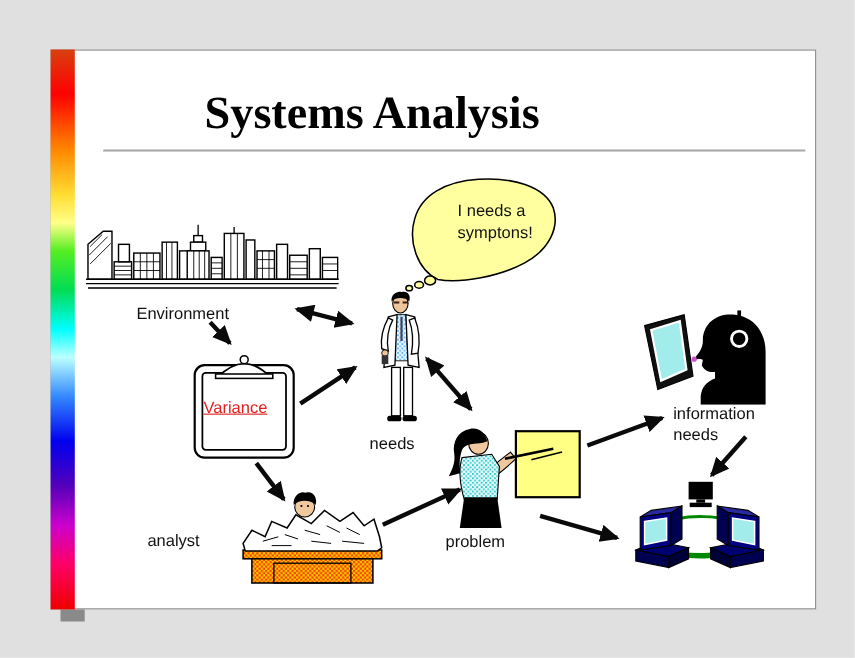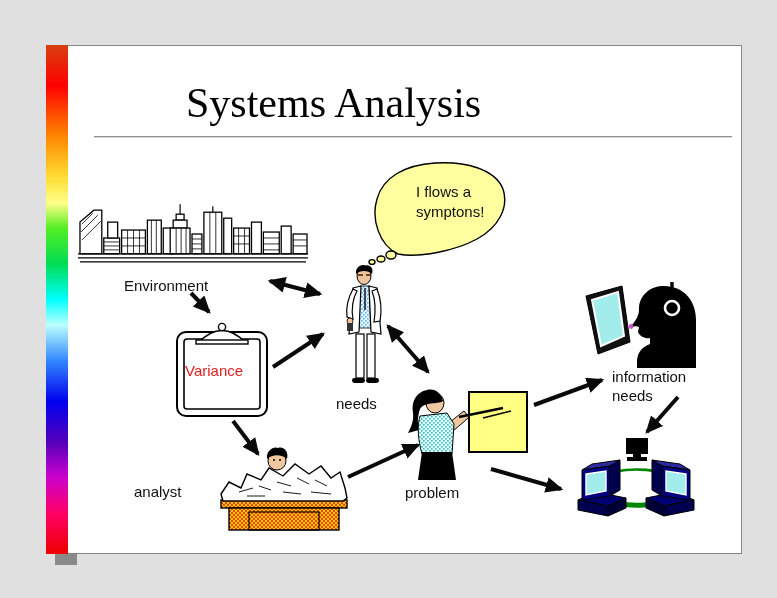--- a/index.html
+++ b/index.html
@@ -7,25 +7,25 @@
   #stage{position:relative;width:777px;height:598px;background:#e0e0e0;overflow:hidden;}
   #slide{position:absolute;left:46px;top:45px;width:694px;height:507px;background:#ffffff;border:1px solid #888;}
   #bar-shadow{position:absolute;left:55px;top:58px;width:22px;height:507px;background:#8a8a8a;}
   #rainbow-bar{position:absolute;left:46px;top:45px;width:22px;height:509px;
     background:linear-gradient(to bottom,
       #d84010 0%, #ff0000 8%, #ff8800 18%, #ffdd33 26%, #ffff88 31%,
       #55ee22 36%, #00dd55 43%, #00ffff 50%, #bbffff 55%,
       #3388ff 62%, #0000ee 70%, #5500bb 78%, #cc00cc 85%,
       #ff0066 92%, #ee0000 100%);}
   #title{position:absolute;left:186px;top:80px;font-family:"Liberation Serif",serif;
-    font-weight:normal;font-size:42px;line-height:1.1;color:#000;letter-spacing:0px;}
+    font-weight:bold;font-size:42px;line-height:1.1;color:#000;letter-spacing:0px;}
   #title-divider{position:absolute;left:94px;top:136px;width:638px;height:1px;background:#8f8f8f;border-bottom:1px solid #dcdcdc;}
   .label{position:absolute;font-size:15px;line-height:19px;color:#111;white-space:pre;}
   .center{text-align:left;}
-  #variance-label{color:#e02020;}
+  #variance-label{color:#e02020;text-decoration:underline;}
   .art{position:absolute;}
   #arrow-layer{position:absolute;left:0;top:0;width:777px;height:598px;pointer-events:none;}
 </style>
 </head>
 <body>
 
 <div id="stage">
 
   <div id="bar-shadow"></div>
   <div id="slide"></div>
@@ -71,21 +71,21 @@
   <div class="label center" style="left:124px;top:276px;width:96px">Environment</div>
 
   <svg class="art" style="left:363px;top:157px" width="150" height="112" viewBox="0 0 150 112">
     <g stroke="#000" stroke-width="1.4">
       <path d="M35,97 C16,88 8,62 14,42 C20,20 42,8 72,6 C102,4 132,12 140,32 C146,50 136,70 114,82 C92,94 56,101 35,97 Z" fill="#ffffa0"></path>
       <ellipse cx="28" cy="98" rx="5" ry="4" fill="#ffffa0"></ellipse>
       <ellipse cx="18" cy="102" rx="4" ry="3" fill="#ffffa0"></ellipse>
       <ellipse cx="9" cy="105" rx="3" ry="2.4" fill="#ffffa0"></ellipse>
     </g>
   </svg>
-  <div class="label" style="left:416px;top:182px;line-height:20px"><span>I flows a</span>
+  <div class="label" style="left:416px;top:182px;line-height:20px"><span>I needs a</span>
 <span>symptons!</span></div>
 
   <svg class="art" style="left:172px;top:314px" width="100" height="106" viewBox="0 0 100 106">
     <g stroke="#000" fill="#fff">
       <rect x="5" y="18" width="90" height="84" rx="9" stroke-width="2"></rect>
       <rect x="12" y="25" width="76" height="70" rx="3" stroke-width="1.6"></rect>
       <path d="M26,29 Q50,4 74,29 Z" stroke-width="1.6"></path>
       <rect x="24" y="26" width="52" height="4" stroke-width="1.4"></rect>
       <circle cx="50" cy="13" r="3.6" stroke-width="1.4"></circle>
     </g>

